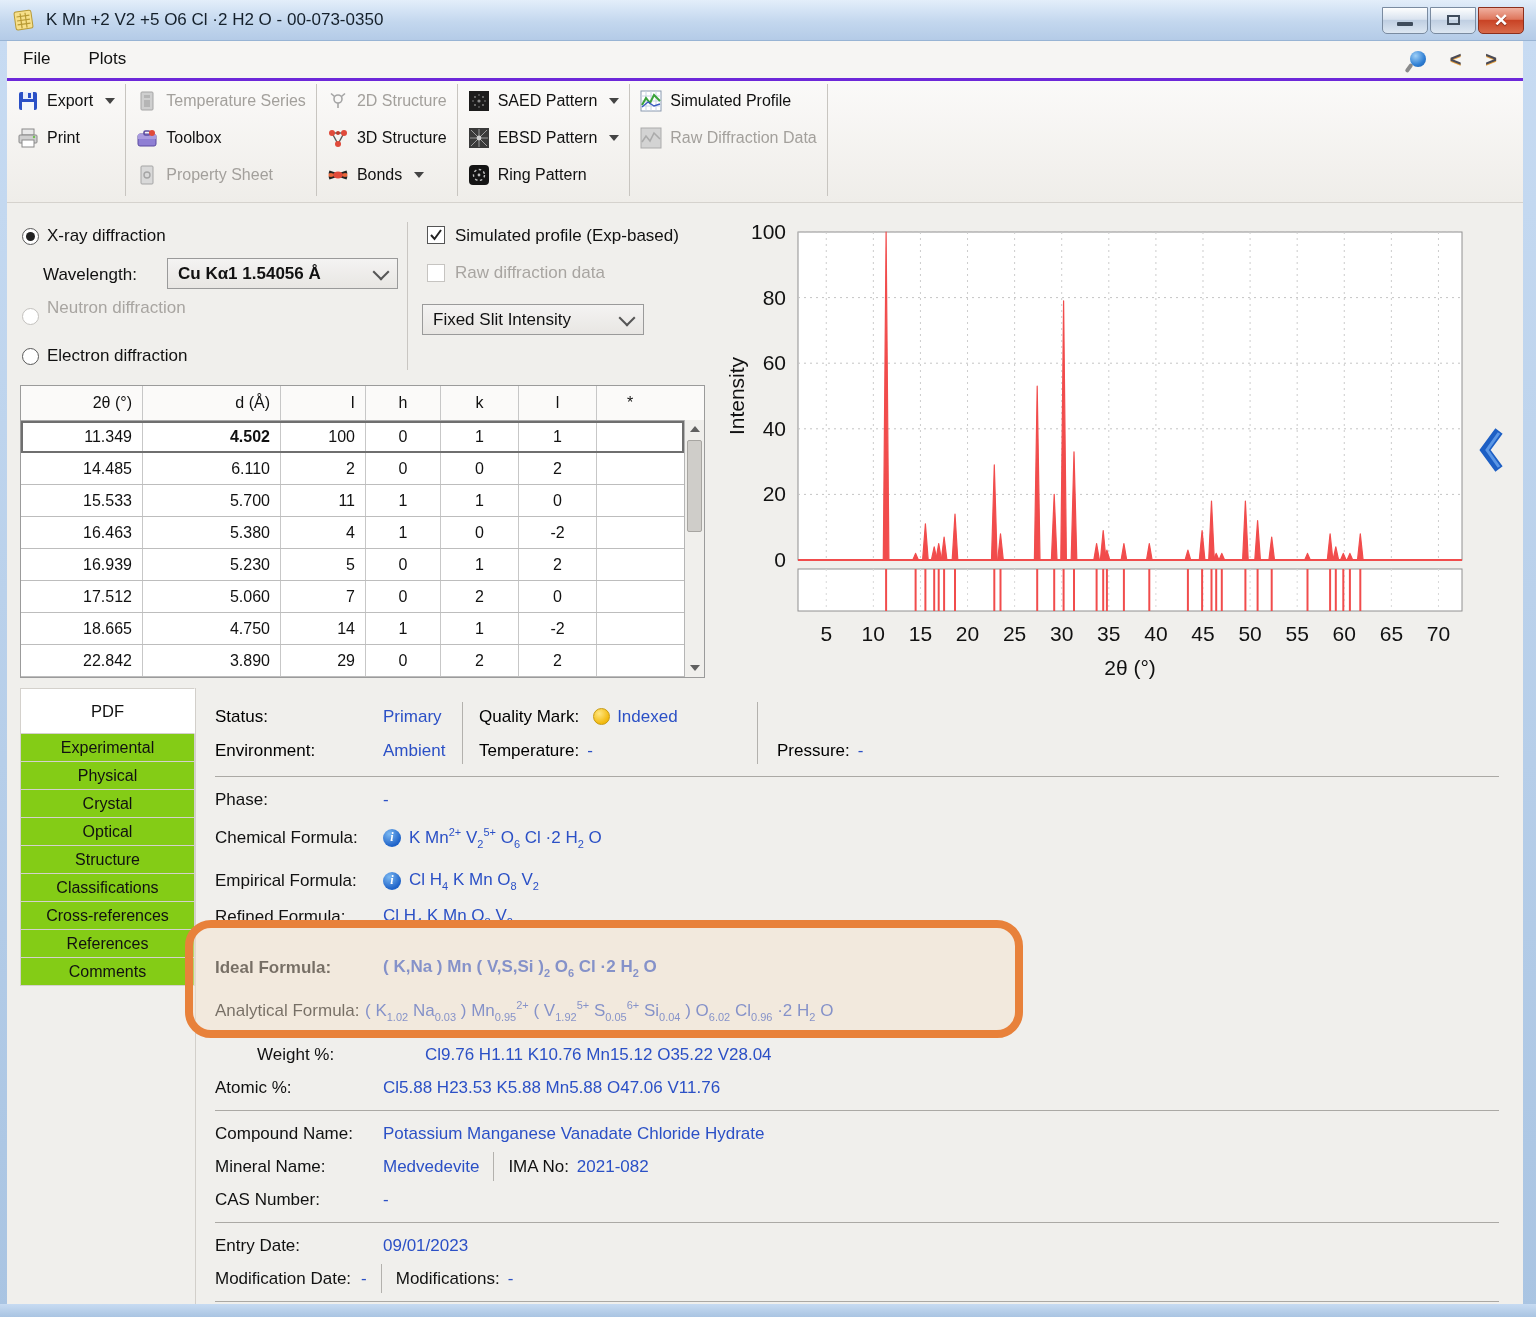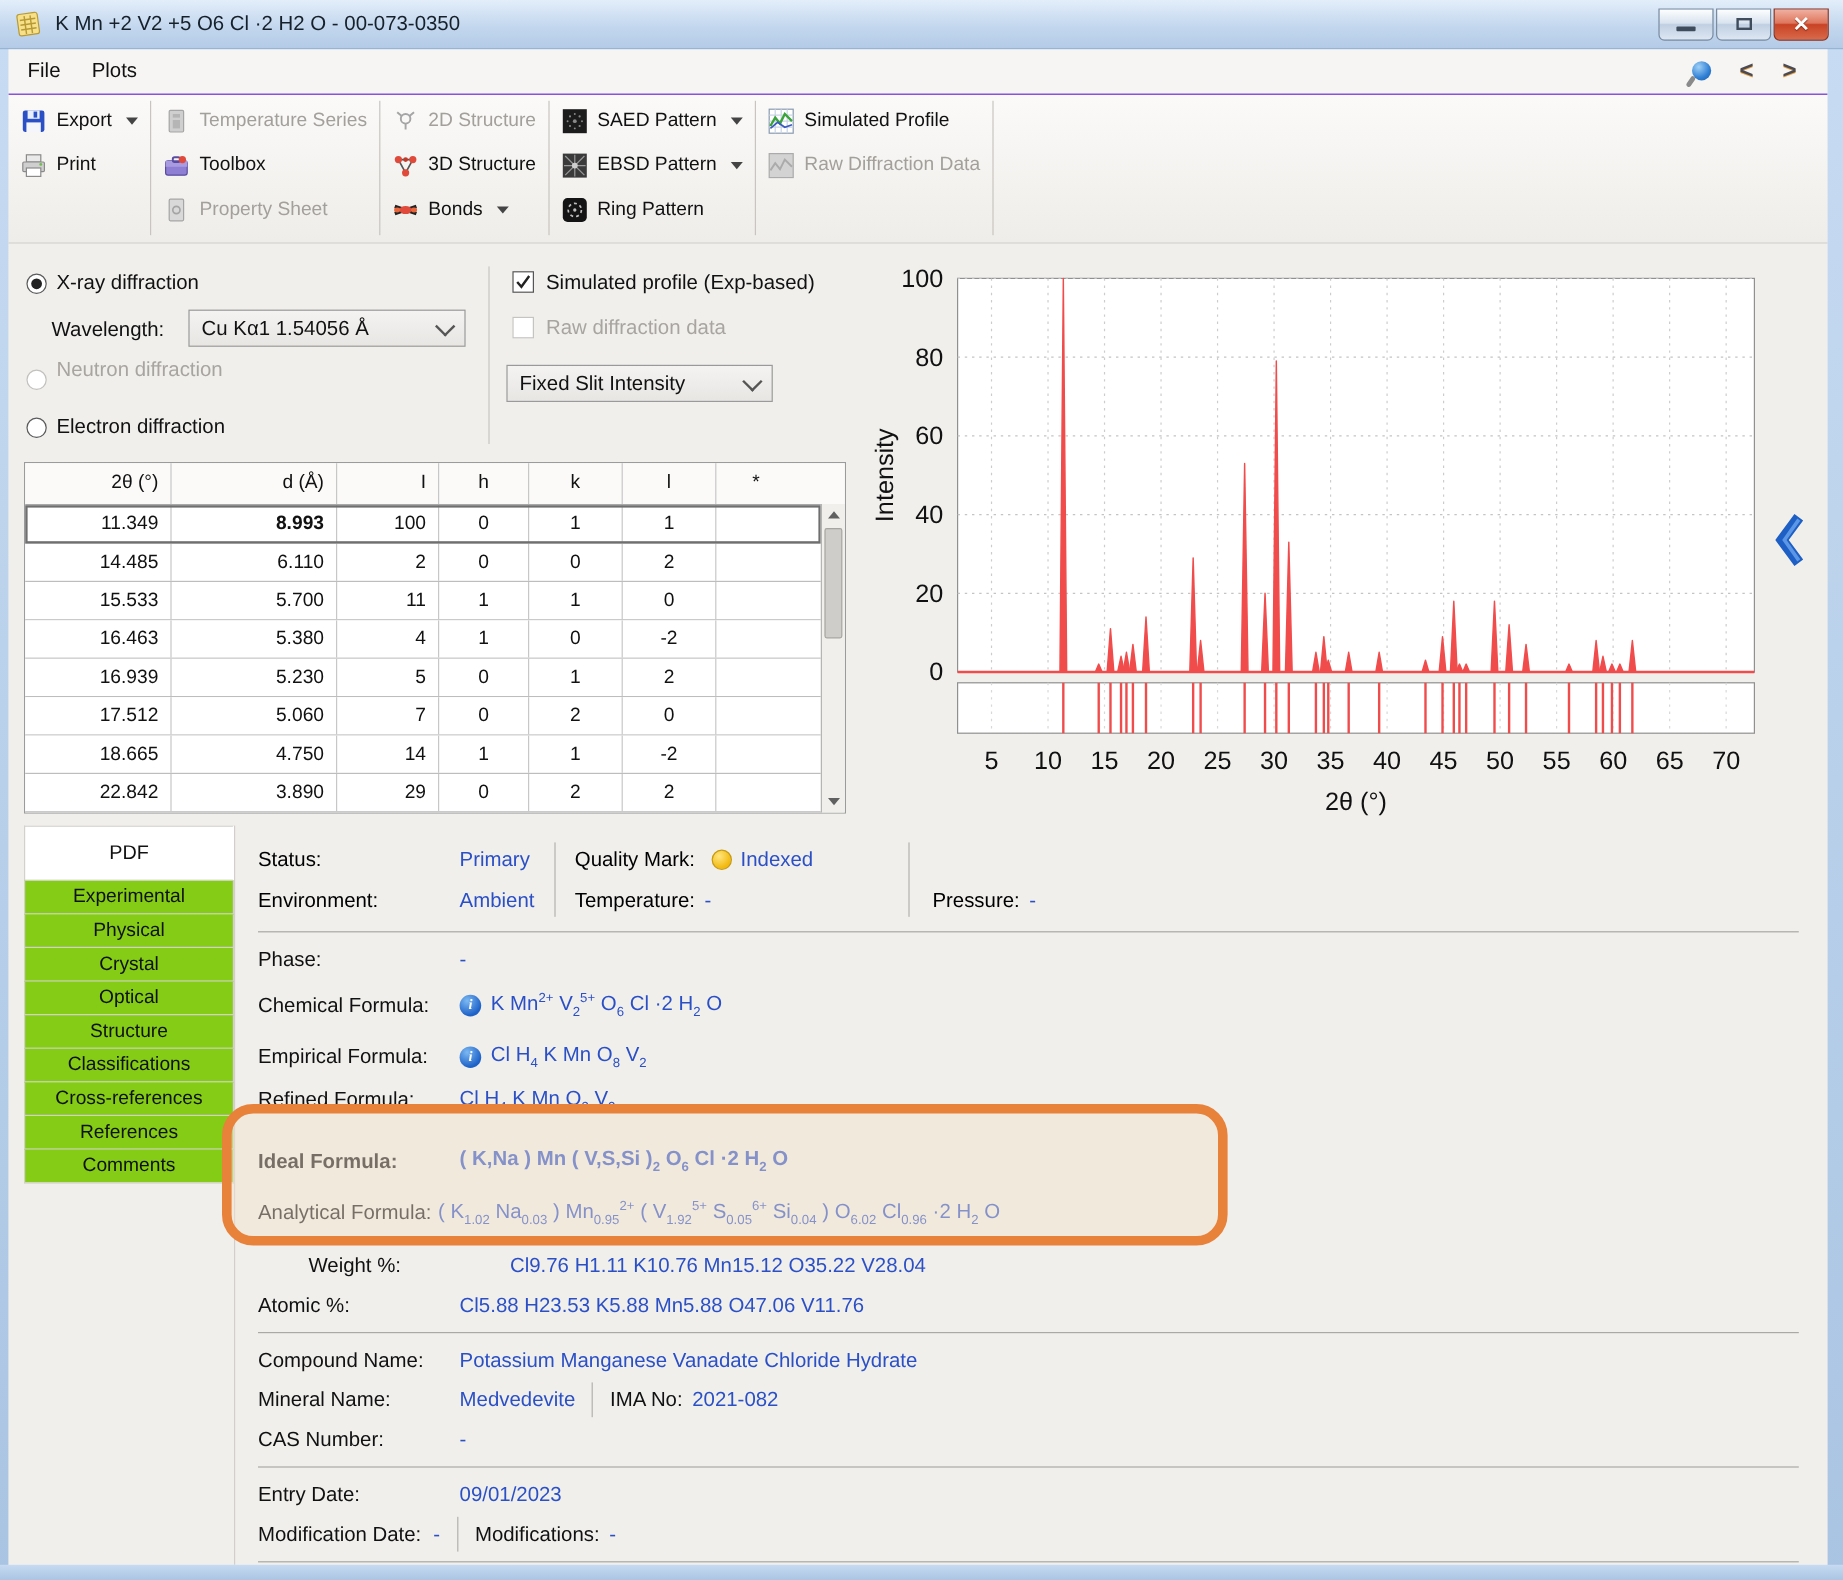--- a/index.html
+++ b/index.html
@@ -14,21 +14,21 @@
   .titlebar{position:absolute;left:0;top:0;right:0;height:40px;background:linear-gradient(180deg,#e3eefa 0%,#c3d7ee 55%,#b4cbe7 100%);border-bottom:1px solid #98b4d4;display:flex;align-items:center;padding:0 8px;z-index:60;}
   .title-icon{width:24px;height:24px;margin:0 10px 0 4px;flex:0 0 auto;}
   .title-text{font-size:17px;color:#15202b;}
   .winbtns{margin-left:auto;display:flex;gap:2px;padding-right:4px;}
   .wbtn{width:46px;height:27px;border-radius:0 0 5px 5px;border:1px solid #7a8ba0;background:linear-gradient(180deg,#fdfefe 0%,#d9e3ef 45%,#c0cfe2 50%,#dde7f2 100%);display:flex;align-items:center;justify-content:center;box-sizing:border-box;}
   .wbtn.close{border:1px solid #8c2f1c;background:linear-gradient(180deg,#f0b0a0 0%,#de765c 45%,#c94325 50%,#d86a4a 100%);}
   .glyph-min{width:16px;height:4px;background:#3f4c5c;border-radius:1px;margin-top:8px;}
   .glyph-max{width:13px;height:10px;border:2px solid #3f4c5c;box-sizing:border-box;background:transparent;}
   .glyph-x{color:#fff;font-weight:bold;font-size:17px;line-height:1;text-shadow:0 1px 1px #7c2413;}
   
-  .menubar{position:absolute;left:7px;right:13px;top:40px;height:38px;background:#f6f5f3;border-bottom:1px solid #6d28d9;display:flex;align-items:center;padding:0 16px;z-index:40;}
+  .menubar{position:absolute;left:7px;right:13px;top:40px;height:38px;background:#f6f5f3;border-bottom:3px solid #6d28d9;display:flex;align-items:center;padding:0 16px;z-index:40;gap:12px;}
   .menu-item{font-size:17px;color:#111;margin-right:26px;}
   .menu-right{margin-left:auto;display:flex;align-items:center;gap:24px;padding-right:10px;}
   .pin-icon{width:16px;height:16px;border-radius:50%;background:radial-gradient(circle at 35% 30%,#9fd0f7,#2f7fd4 60%,#1a5aa8);position:relative;}
   .pin-icon::after{content:"";position:absolute;left:-3px;bottom:-6px;width:4px;height:10px;background:#8a8a8a;transform:rotate(35deg);border-radius:2px;}
   .nav-arrow{font-size:20px;font-weight:bold;color:#4a4a55;text-shadow:0 1px 0 #e8a13c;}
   
   .toolbar{position:absolute;left:7px;right:13px;top:78px;height:124px;background:linear-gradient(180deg,#fbfaf9,#efede9);border-bottom:1px solid #d5d2cd;display:flex;z-index:30;}
   .tgroup{display:flex;flex-direction:column;justify-content:flex-start;padding:8px 10px 4px 10px;gap:7px;}
   .tsep{width:1px;background:#c8c5c0;margin:6px 0;}
   .titem{display:flex;align-items:center;gap:8px;font-size:16px;color:#111;height:30px;white-space:nowrap;}
@@ -283,21 +283,21 @@
         <span>Raw Diffraction Data</span>
       </div>
     </div>
     <div class="tsep"></div>
   </div>
 
   <div class="controls">
     <div class="radio checked" style="left:15px;top:26px;"></div>
     <span class="clabel" style="left:40px;top:24px;">X-ray diffraction</span>
     <span class="clabel" style="left:36px;top:63px;">Wavelength:</span>
-    <div class="selectbox" style="left:150px;top:56px;width:231px;">
+    <div class="selectbox" style="left:160px;top:56px;width:231px;font-weight:bold;">
       <span>Cu Kα1 1.54056 Å</span>
         <span class="chev"></span>
     </div>
     <div class="radio disabled" style="left:15px;top:106px;"></div>
     <span class="clabel disabled" style="left:40px;top:96px;">Neutron diffraction</span>
     <div class="radio" style="left:15px;top:146px;"></div>
     <span class="clabel" style="left:40px;top:144px;">Electron diffraction</span>
     <div class="vdiv" style="left:400px;top:20px;height:148px;"></div>
 
     <div class="checkbox" style="left:420px;top:24px;">
@@ -320,21 +320,21 @@
         <div class="thcell c1">d (Å)</div>
         <div class="thcell c2">I</div>
         <div class="thcell c3">h</div>
         <div class="thcell c4">k</div>
         <div class="thcell c5">l</div>
         <div class="thcell c6">*</div>
       </div>
     <div style="margin-right:20px;">
         <div class="trow sel">
           <div class="tcell c0">11.349</div>
-          <div class="tcell c1 b">8.993</div>
+          <div class="tcell c1 b">4.502</div>
           <div class="tcell c2">100</div>
           <div class="tcell c3">0</div>
           <div class="tcell c4">1</div>
           <div class="tcell c5">1</div>
           <div class="tcell c6"></div>
         </div>
         <div class="trow">
           <div class="tcell c0">14.485</div>
           <div class="tcell c1">6.110</div>
           <div class="tcell c2">2</div>

